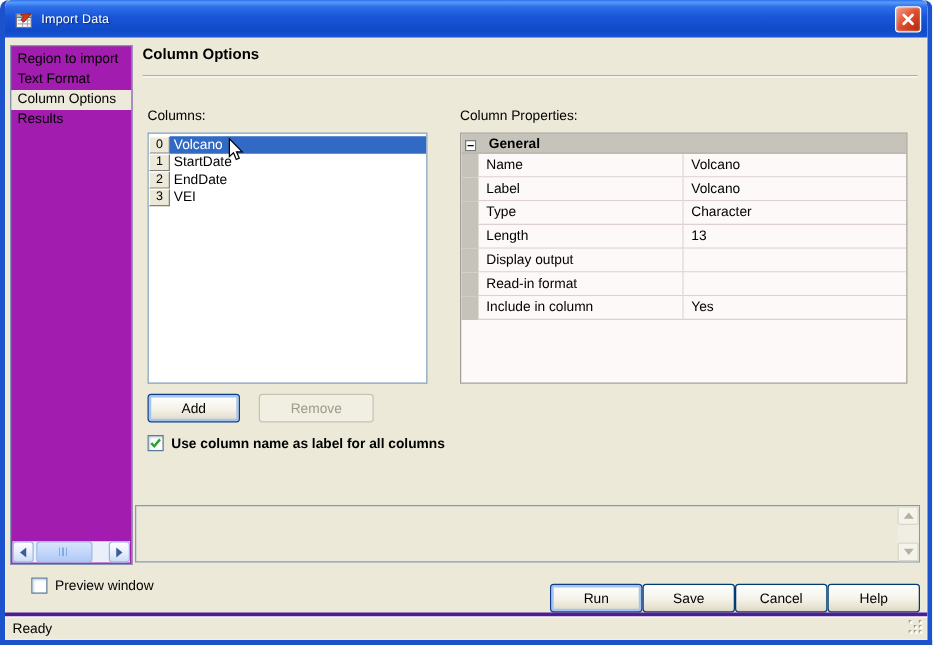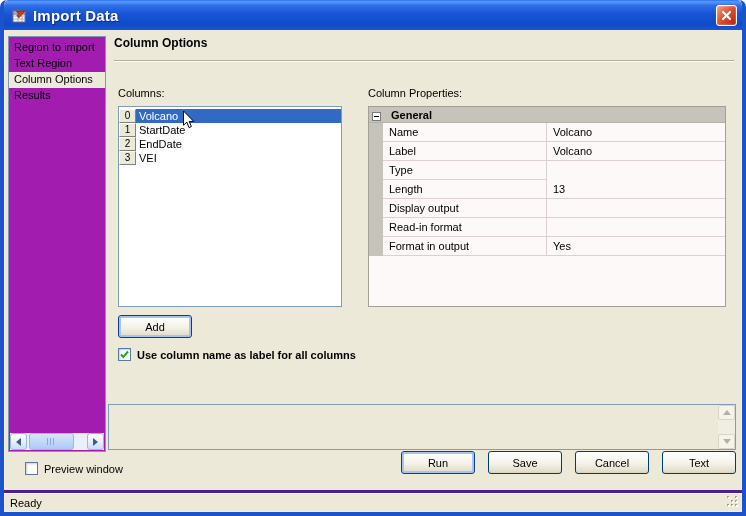--- a/index.html
+++ b/index.html
@@ -14,21 +14,21 @@
     box-shadow: inset 0 0 0 1px rgba(255,255,255,0.25);
   }
   
   .titlebar {
     position:absolute; left:0; top:0; right:0; height:30px;
     background:linear-gradient(180deg,#2A71EF 0%,#5A9AFA 6%,#2E6FE8 18%,#1A55D8 45%,#0F4AC8 82%,#1A55D4 100%);
     border-radius:5px 5px 0 0;
     display:flex; align-items:center; padding:0 5px 0 7px;
   }
   .titlebar .title {
-    color:#fff; font-weight:bold; font-size:15px; margin-left:6px;
+    color:#fff; font-weight:normal; font-size:10px; margin-left:6px;
     text-shadow:1px 1px 1px #0A2E7E; letter-spacing:.2px;
   }
   .app-icon { width:16px; height:16px; display:inline-block; flex:none; }
   .close-btn {
     margin-left:auto; width:21px; height:21px; border-radius:3px;
     border:1px solid #fff;
     background:linear-gradient(135deg,#F0A088 0%,#E35333 45%,#C03315 80%,#A82808 100%);
     display:flex; align-items:center; justify-content:center;
     box-shadow:inset 0 0 2px rgba(255,255,255,.6);
     cursor:default;
@@ -128,21 +128,21 @@
   }
   .vscroll {
     position:absolute; right:0; top:0; bottom:0; width:17px;
     background:#F0EEE3; display:flex; flex-direction:column; justify-content:space-between;
   }
   .vsb-btn {
     height:15px; border:1px solid #D9D6C9; border-radius:2px; background:#F5F4EB;
     display:flex; align-items:center; justify-content:center;
   }
   
-  .btn-row { position:absolute; right:6px; top:451px; display:flex; gap:13px; }
+  .btn-row { position:absolute; right:6px; top:467px; display:flex; }
   .btn-row .xp-btn { position:static; width:74px; }
   
   .statusbar {
     position:absolute; left:0; right:0; bottom:0; height:22px;
     border-top:3px solid #4c1d95; box-shadow:inset 0 1px 0 #FFFFFF;
     display:flex; align-items:center; padding-left:6px;
   }
   .resize-grip { position:absolute; right:2px; bottom:3px; width:13px; height:13px; }
   .resize-grip::before {
     content:""; position:absolute; left:0; top:0; width:2px; height:2px; background:#A3A08C;
@@ -170,21 +170,21 @@
     <span class="title">Import Data</span>
     <div class="close-btn">
       <svg width="11" height="11" viewBox="0 0 11 11">
         <path d="M2 2 L9 9 M9 2 L2 9" stroke="#fff" stroke-width="2.2" stroke-linecap="round"></path>
       </svg>
     </div>
   </div>
 
   <div class="sidebar">
     <div class="nav-item">Region to import</div>
-    <div class="nav-item">Text Region</div>
+    <div class="nav-item">Text Format</div>
     <div class="nav-item selected">Column Options</div>
     <div class="nav-item">Results</div>
     <div class="hscroll">
       <div class="sb-btn">
           <span class="arr-left"></span>
         </div>
       <div class="sb-track">
         <div class="sb-thumb">
             <span class="thumb-grip"></span>
           </div>
@@ -218,20 +218,21 @@
     </div>
   </div>
 
   <div class="mouse-cursor">
     <svg width="14" height="20" viewBox="0 0 14 20">
       <path d="M1.5 1 L1.5 15.2 L4.8 12.2 L7 17.6 L9.4 16.5 L7.2 11.4 L11.8 11.4 Z" fill="#fff" stroke="#000" stroke-width="1"></path>
     </svg>
   </div>
 
   <button class="xp-btn focused" style="left:114px; top:315px; width:74px;">Add</button>
+  <button class="xp-btn disabled" style="left:203px; top:315px; width:92px;">Remove</button>
 
   <div class="cb-row" style="left:114px; top:348px;font-weight:bold;">
     <span class="cb-box">
       <svg width="9" height="9" viewBox="0 0 9 9">
           <path d="M1 4.5 L3.4 7 L8 1.5" stroke="#2DA12D" stroke-width="2" fill="none"></path>
         </svg>
     </span>
     <span>Use column name as label for all columns</span>
   </div>
 
@@ -247,39 +248,40 @@
       <div class="pg-value">Volcano</div>
     </div>
     <div class="pg-row">
       <div class="pg-gutter"></div>
       <div class="pg-name">Label</div>
       <div class="pg-value">Volcano</div>
     </div>
     <div class="pg-row">
       <div class="pg-gutter"></div>
       <div class="pg-name">Type</div>
+      <div class="pg-value">Character</div>
     </div>
     <div class="pg-row">
       <div class="pg-gutter"></div>
       <div class="pg-name">Length</div>
       <div class="pg-value">13</div>
     </div>
     <div class="pg-row">
       <div class="pg-gutter"></div>
       <div class="pg-name">Display output</div>
       <div class="pg-value"></div>
     </div>
     <div class="pg-row">
       <div class="pg-gutter"></div>
       <div class="pg-name">Read-in format</div>
       <div class="pg-value"></div>
     </div>
     <div class="pg-row">
       <div class="pg-gutter"></div>
-      <div class="pg-name">Format in output</div>
+      <div class="pg-name">Include in column</div>
       <div class="pg-value">Yes</div>
     </div>
   </div>
 
   <div class="log-area">
     <div class="vscroll">
       <div class="vsb-btn">
           <span class="arr-up"></span>
         </div>
       <div class="vsb-btn">
@@ -290,21 +292,21 @@
 
   <div class="cb-row" style="left:6px; top:462px;padding-left:15px;">
     <span class="cb-box"></span>
     <span>Preview window</span>
   </div>
 
   <div class="btn-row">
     <button class="xp-btn focused">Run</button>
     <button class="xp-btn">Save</button>
     <button class="xp-btn">Cancel</button>
-    <button class="xp-btn">Text</button>
+    <button class="xp-btn">Help</button>
   </div>
 
   <div class="statusbar">
     <span>Ready</span>
     <div class="resize-grip"></div>
   </div>
 
 </div>
 
 </body></html>

